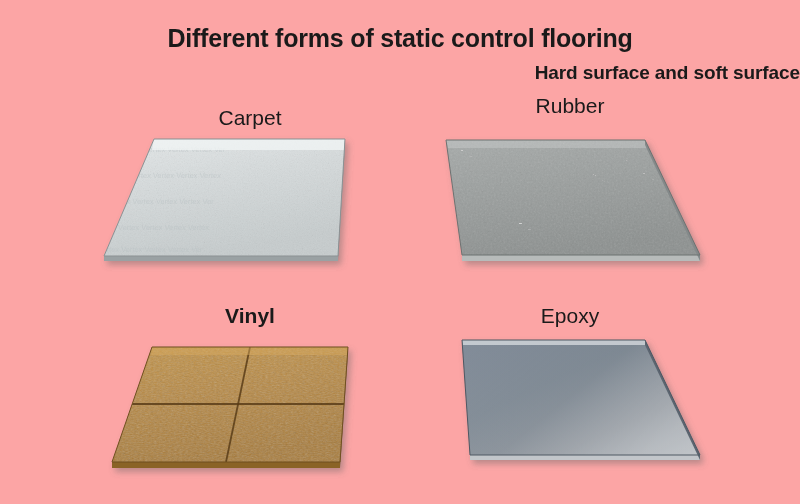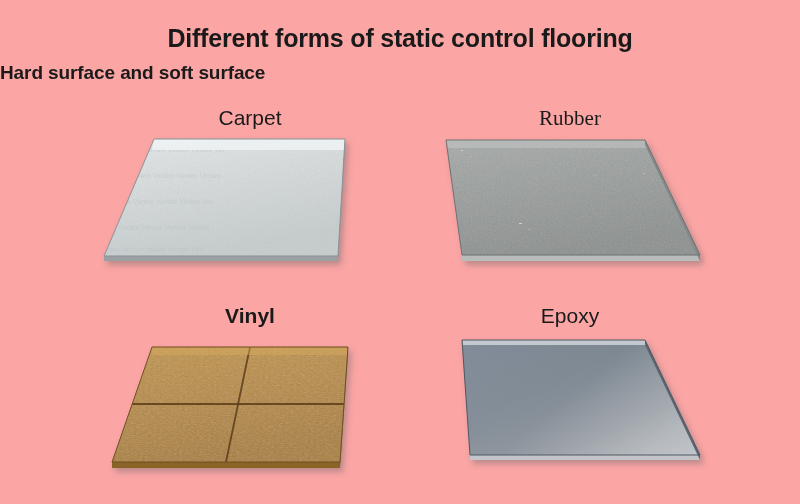--- a/index.html
+++ b/index.html
@@ -29,36 +29,36 @@
     font-size: 25px;
     font-weight: bold;
     color: #1a1a1a;
     letter-spacing: -0.2px;
   }
   .subtitle {
     position: absolute;
     left: 0;
     top: 62px;
     width: 800px;
-    text-align: left;
+    text-align: right;
     font-size: 19px;
     font-weight: bold;
     color: #1a1a1a;
     letter-spacing: -0.1px;
   }
   .panel-label {
     position: absolute;
     width: 300px;
     text-align: center;
     font-size: 21px;
     font-weight: normal;
     color: #1a1a1a;
   }
   #label-carpet { left: 100px; top: 106px; }
-  #label-rubber { left: 420px; top: 106px; font-family: Liberation Serif, serif; }
+  #label-rubber { left: 420px; top: 94px; }
   #label-vinyl  { left: 100px; top: 304px; font-weight: bold; }
   #label-epoxy  { left: 420px; top: 304px; }
 
   
   .tile-stage {
     position: absolute;
     width: 800px;
     height: 504px;
     left: 0;
     top: 0;

